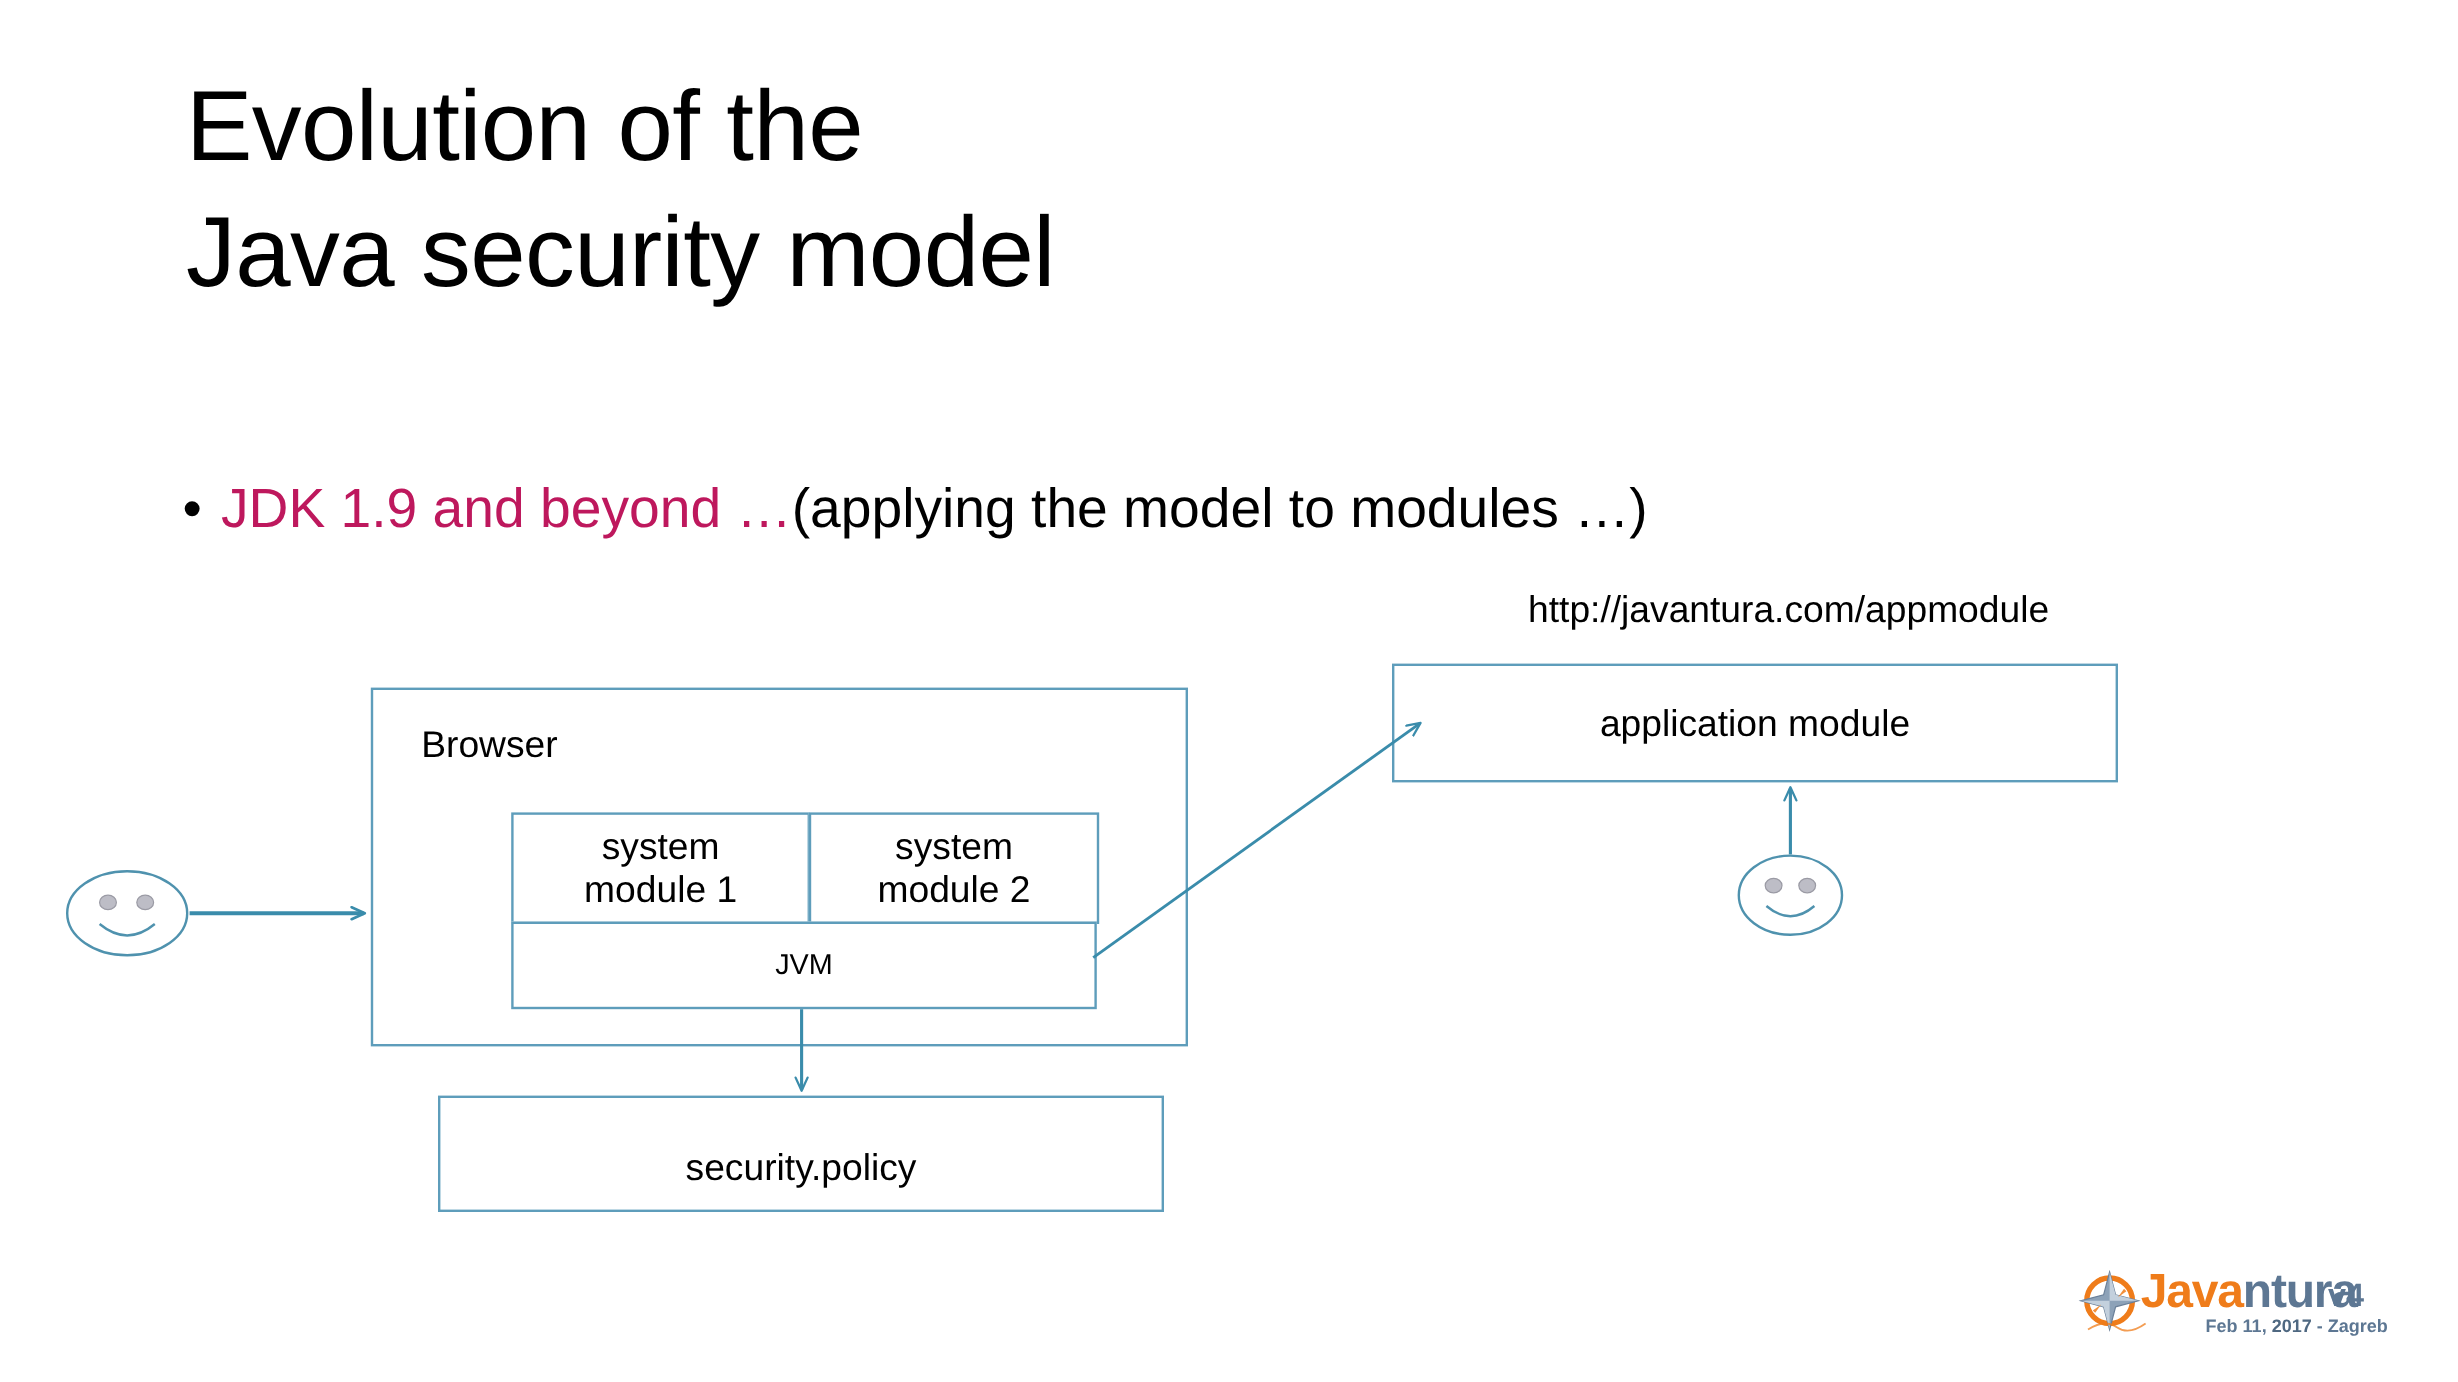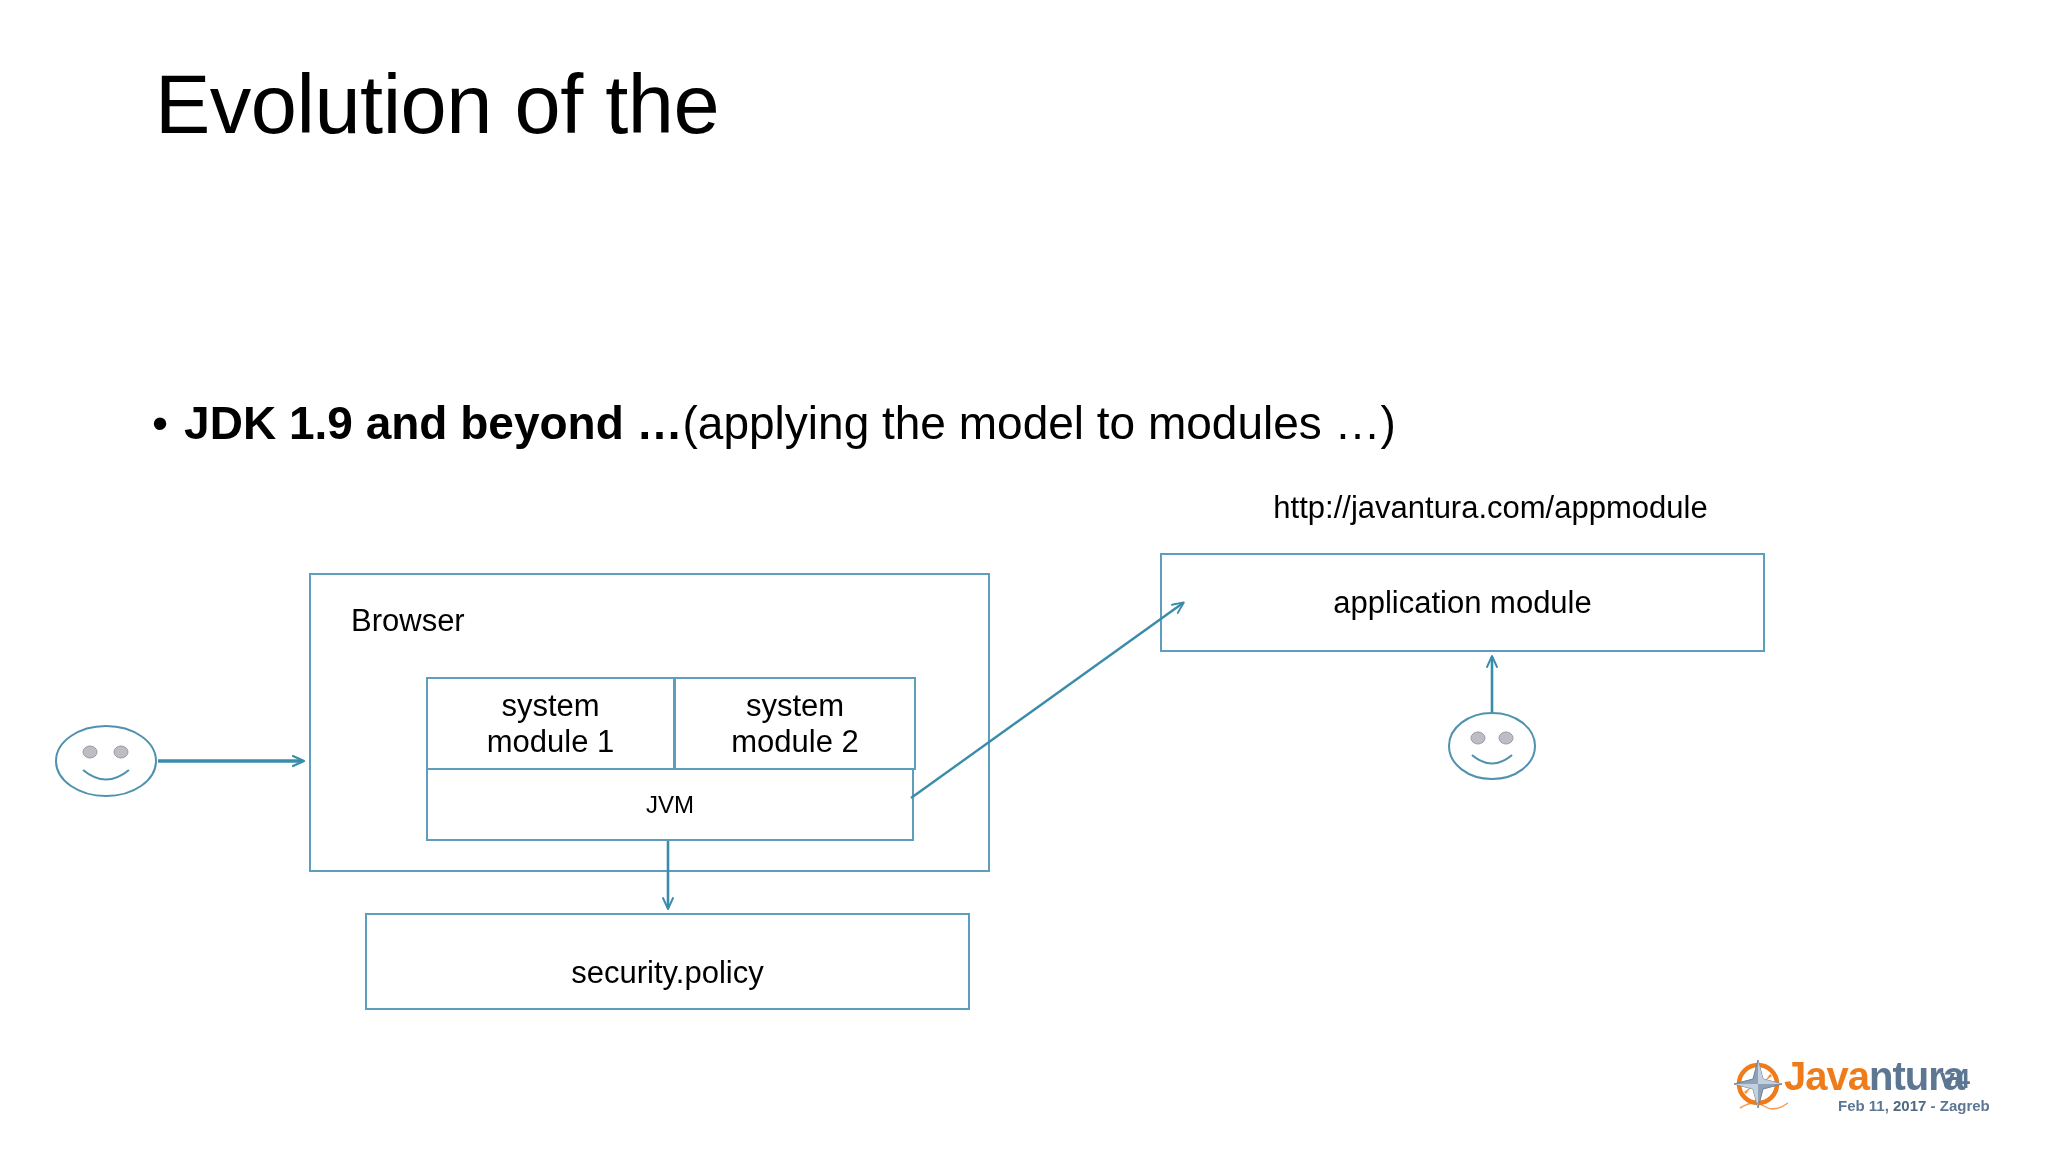--- a/index.html
+++ b/index.html
@@ -46,22 +46,22 @@
     white-space: nowrap;
   }
   #bullet-marker {
     font-size: 46px;
     line-height: 1;
     color: #000000;
     margin-right: 16px;
   }
   .bullet-strong {
     font-size: 46px;
-    font-weight: bold;
-    color: #000000;
+    font-weight: normal;
+    color: #be185d;
   }
   .bullet-regular {
     font-size: 46px;
     font-weight: 400;
     color: #000000;
   }
 
   
   .dbox {
     position: absolute;
@@ -193,20 +193,21 @@
   }
   .tag-year { color: #4f6881; text-align: right; }
 </style>
 </head>
 <body>
 
 <div id="slide">
 
   <div id="title-block">
     <div class="title-line">Evolution of the</div>
+    <div class="title-line">Java security model</div>
   </div>
 
   <div id="bullet-row">
     <span id="bullet-marker">•</span>
     <span class="bullet-strong">JDK 1.9 and beyond …</span>
     <span class="bullet-regular"> (applying the model to modules …)</span>
   </div>
 
   <div class="dbox" id="browser-box">
     <span id="browser-label">Browser</span>

